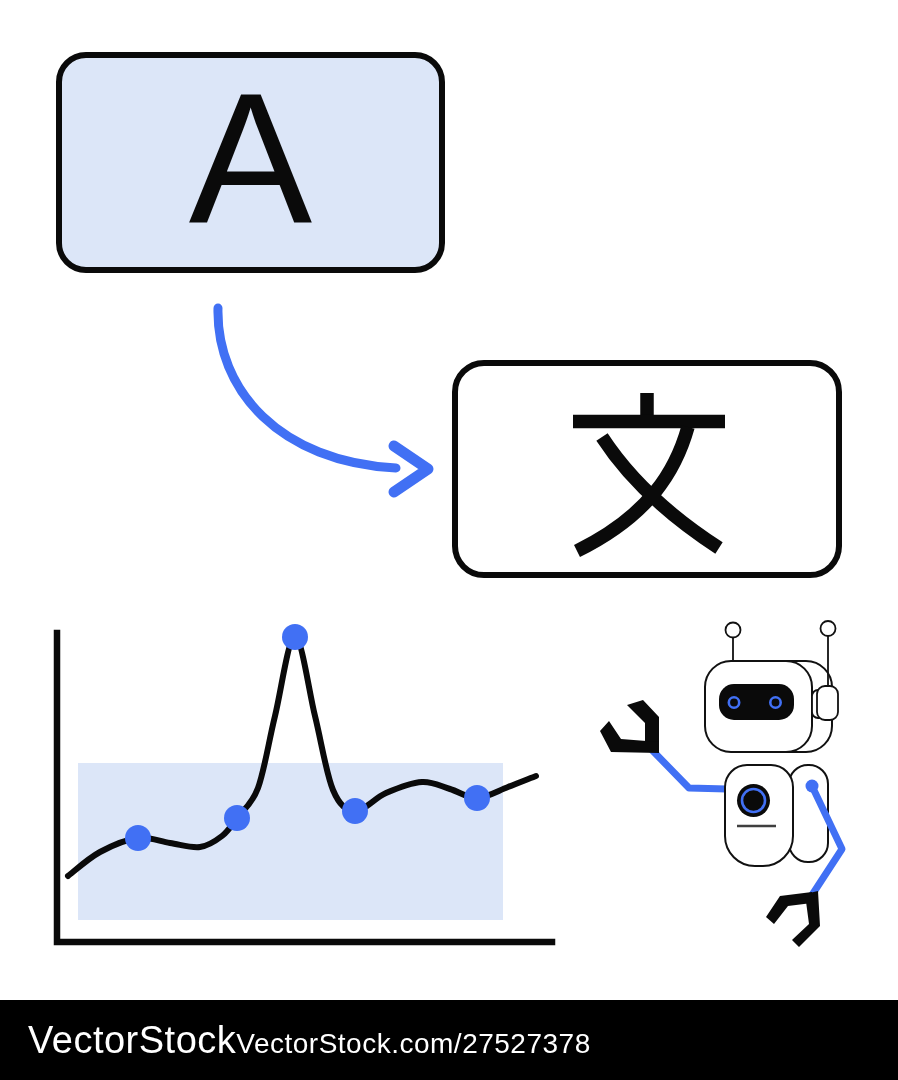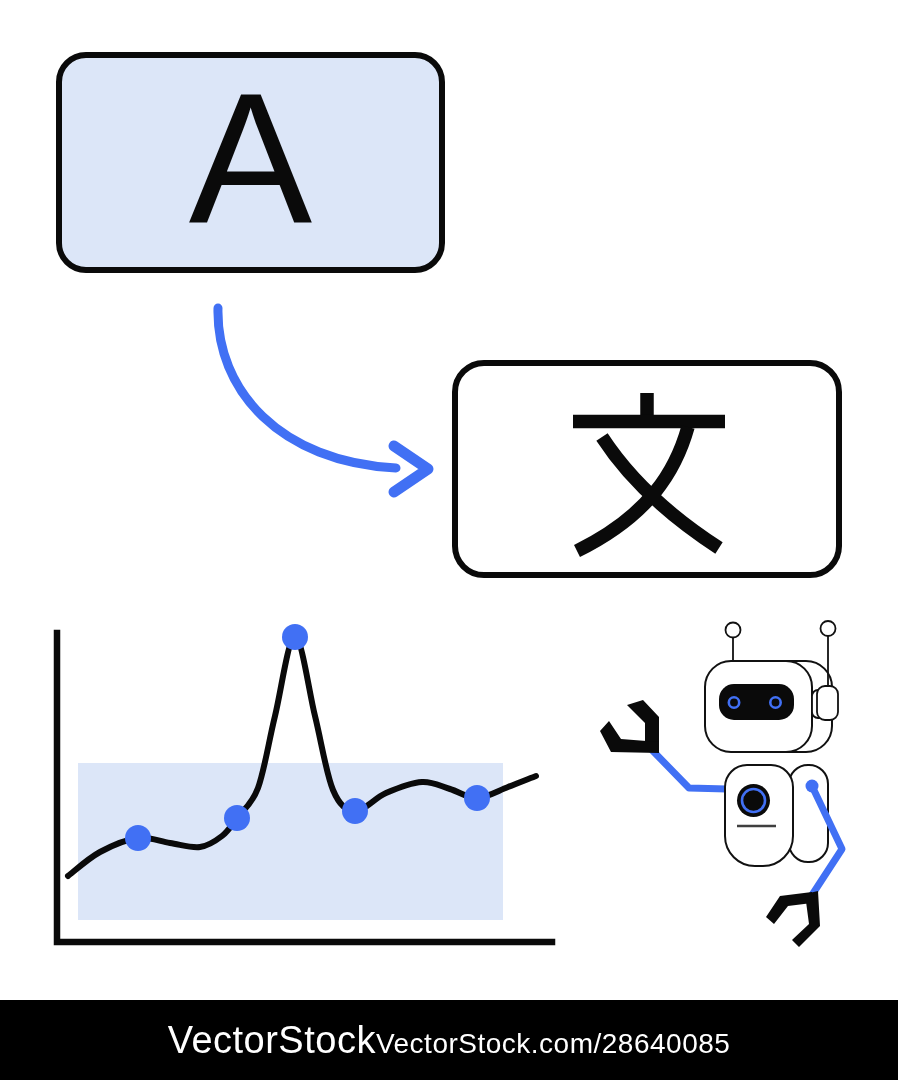--- a/index.html
+++ b/index.html
@@ -30,21 +30,21 @@
   }
   .svg-abs{position:absolute;display:block;}
   #arrow-svg{left:185px;top:295px;}
   #chart-svg{left:40px;top:600px;}
   #robot-svg{left:590px;top:598px;}
   #glyph-svg{width:100%;height:100%;}
 
   .footer{
     position:absolute;left:0;top:1000px;width:898px;height:80px;
     background:var(--footer-bg);color:var(--footer-text);
-    display:flex;align-items:center;justify-content:center;
+    display:flex;align-items:center;justify-content:flex-start;
     padding:0 28px;
   }
   .brand{font-size:38px;letter-spacing:0.5px;}
   .image-url{font-size:28px;letter-spacing:0.5px;padding-top:8px;}
 
   .ink-stroke{stroke:var(--ink);}
   .accent-stroke{stroke:var(--accent);}
   .accent-fill{fill:var(--accent);}
   .ink-fill{fill:var(--ink);}
 </style>
@@ -134,16 +134,16 @@
       <path d="M812,786 L842,849 L812,895" fill="none" class="accent-stroke" stroke-width="7" stroke-linecap="round" stroke-linejoin="round"></path>
     </g>
     <g class="ink-fill">
       <path d="M812,892 L780,896 L766,917 L774,924 L788,906 L812,903 Z"></path>
       <path d="M805,894 L818,891 L820,926 L799,947 L792,940 L809,924 Z"></path>
     </g>
   </svg>
 
   <div class="footer">
     <span class="brand">VectorStock</span>
-    <span class="image-url">VectorStock.com/28640085</span>
+    <span class="image-url">VectorStock.com/27527378</span>
   </div>
 
 </div>
 
 </body></html>

